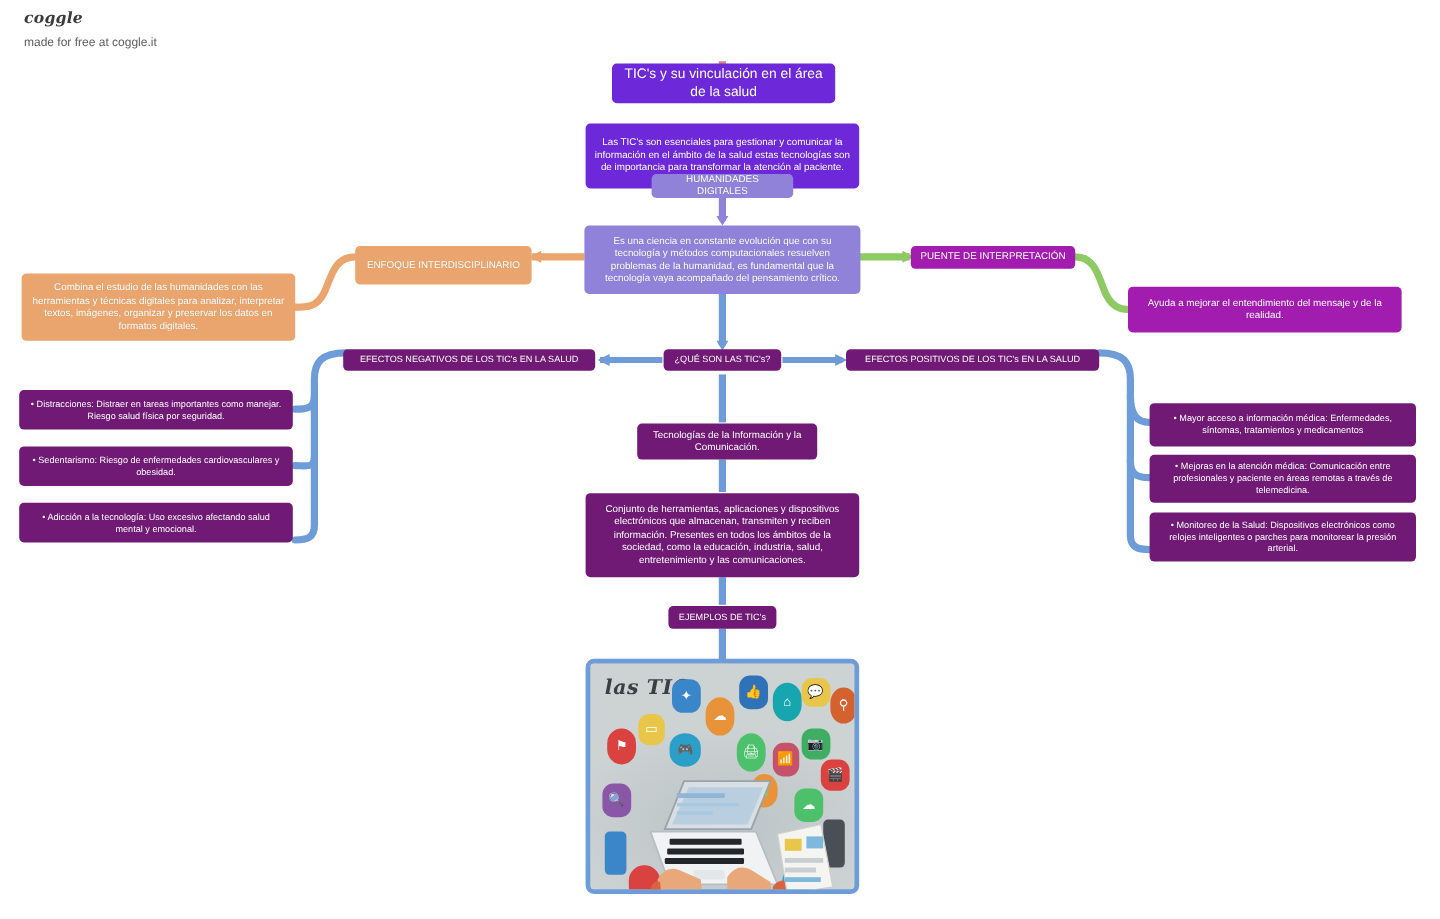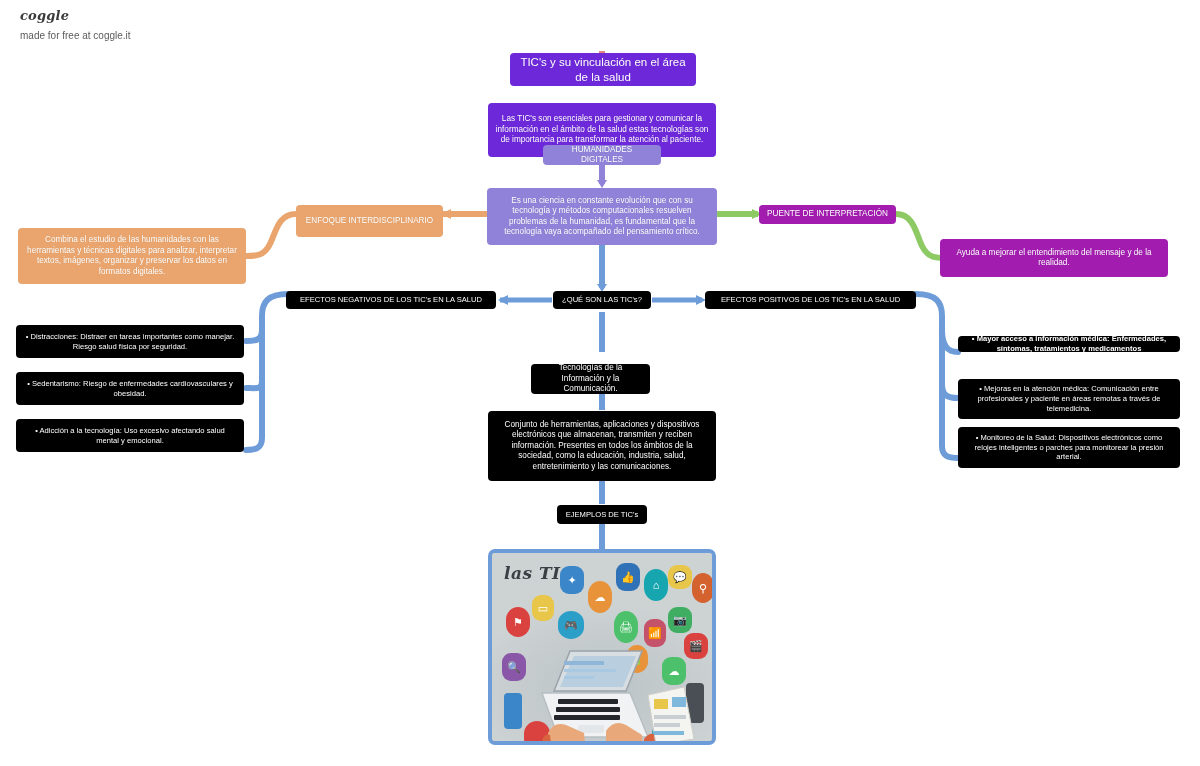--- a/index.html
+++ b/index.html
@@ -30,21 +30,21 @@
     display:flex;align-items:center;justify-content:center;
     padding:4px 7px;
     line-height:1.28;
     text-shadow:0 0 1px rgba(0,0,0,.12);
   }
   .n-red   {background:#6d28d9;margin-top:35px;}
   .n-purple{background:#8f82d8;}
   .n-orange{background:#eaa濃;}
   .n-orange{background:#e9a56d;}
   .n-green {background:#a21caf;}
-  .n-blue  {background:#000000;}
+  .n-blue  {background:#701a75;}
 
   .t-lg{font-size:11.5px;}
   .t-sm{font-size:8.2px;}
   .t-xs{font-size:7.6px;}
 
   .image-node{
     position:absolute;
     box-sizing:border-box;
     border:4px solid #6d9cd9;
     border-radius:7px;
@@ -140,25 +140,25 @@
   <div class="node n-blue t-xs" style="left:553px;top:291px;width:98px;height:18px;">¿QUÉ SON LAS TIC's?</div>
 
   <div class="node n-blue t-xs" style="left:286px;top:291px;width:210px;height:18px;">EFECTOS NEGATIVOS DE LOS TIC's EN LA SALUD</div>
 
   <div class="node n-blue t-xs" style="left:705px;top:291px;width:211px;height:18px;">EFECTOS POSITIVOS DE LOS TIC's EN LA SALUD</div>
 
   <div class="node n-blue t-xs" style="left:16px;top:325px;width:228px;height:33px;">• Distracciones: Distraer en tareas importantes como manejar. Riesgo salud física por seguridad.</div>
   <div class="node n-blue t-xs" style="left:16px;top:372px;width:228px;height:33px;">• Sedentarismo: Riesgo de enfermedades cardiovasculares y obesidad.</div>
   <div class="node n-blue t-xs" style="left:16px;top:419px;width:228px;height:33px;">• Adicción a la tecnología: Uso excesivo afectando salud mental y emocional.</div>
 
-  <div class="node n-blue t-xs" style="left:958px;top:336px;width:222px;height:16px;font-weight:bold;">• Mayor acceso a información médica: Enfermedades, síntomas, tratamientos y medicamentos</div>
+  <div class="node n-blue t-xs" style="left:958px;top:336px;width:222px;height:36px;">• Mayor acceso a información médica: Enfermedades, síntomas, tratamientos y medicamentos</div>
   <div class="node n-blue t-xs" style="left:958px;top:379px;width:222px;height:40px;">• Mejoras en la atención médica: Comunicación entre profesionales y paciente en áreas remotas a través de telemedicina.</div>
   <div class="node n-blue t-xs" style="left:958px;top:427px;width:222px;height:41px;">• Monitoreo de la Salud: Dispositivos electrónicos como relojes inteligentes o parches para monitorear la presión arterial.</div>
 
-  <div class="node n-blue t-sm" style="left:531px;top:364px;width:119px;height:30px;">Tecnologías de la Información y la Comunicación.</div>
+  <div class="node n-blue t-sm" style="left:531px;top:353px;width:150px;height:30px;">Tecnologías de la Información y la Comunicación.</div>
 
   <div class="node n-blue t-sm" style="left:488px;top:411px;width:228px;height:70px;">Conjunto de herramientas, aplicaciones y dispositivos electrónicos que almacenan, transmiten y reciben información. Presentes en todos los ámbitos de la sociedad, como la educación, industria, salud, entretenimiento y las comunicaciones.</div>
 
   <div class="node n-blue t-xs" style="left:557px;top:505px;width:90px;height:19px;">EJEMPLOS DE TIC's</div>
 
   <div class="image-node" style="left:488px;top:549px;width:228px;height:196px;">
     <div class="img-inner"></div>
     <div class="img-label">las TIC</div>
 
     <div class="bub" style="left:68px;top:13px;width:24px;height:28px;background:#3b86c8;">

